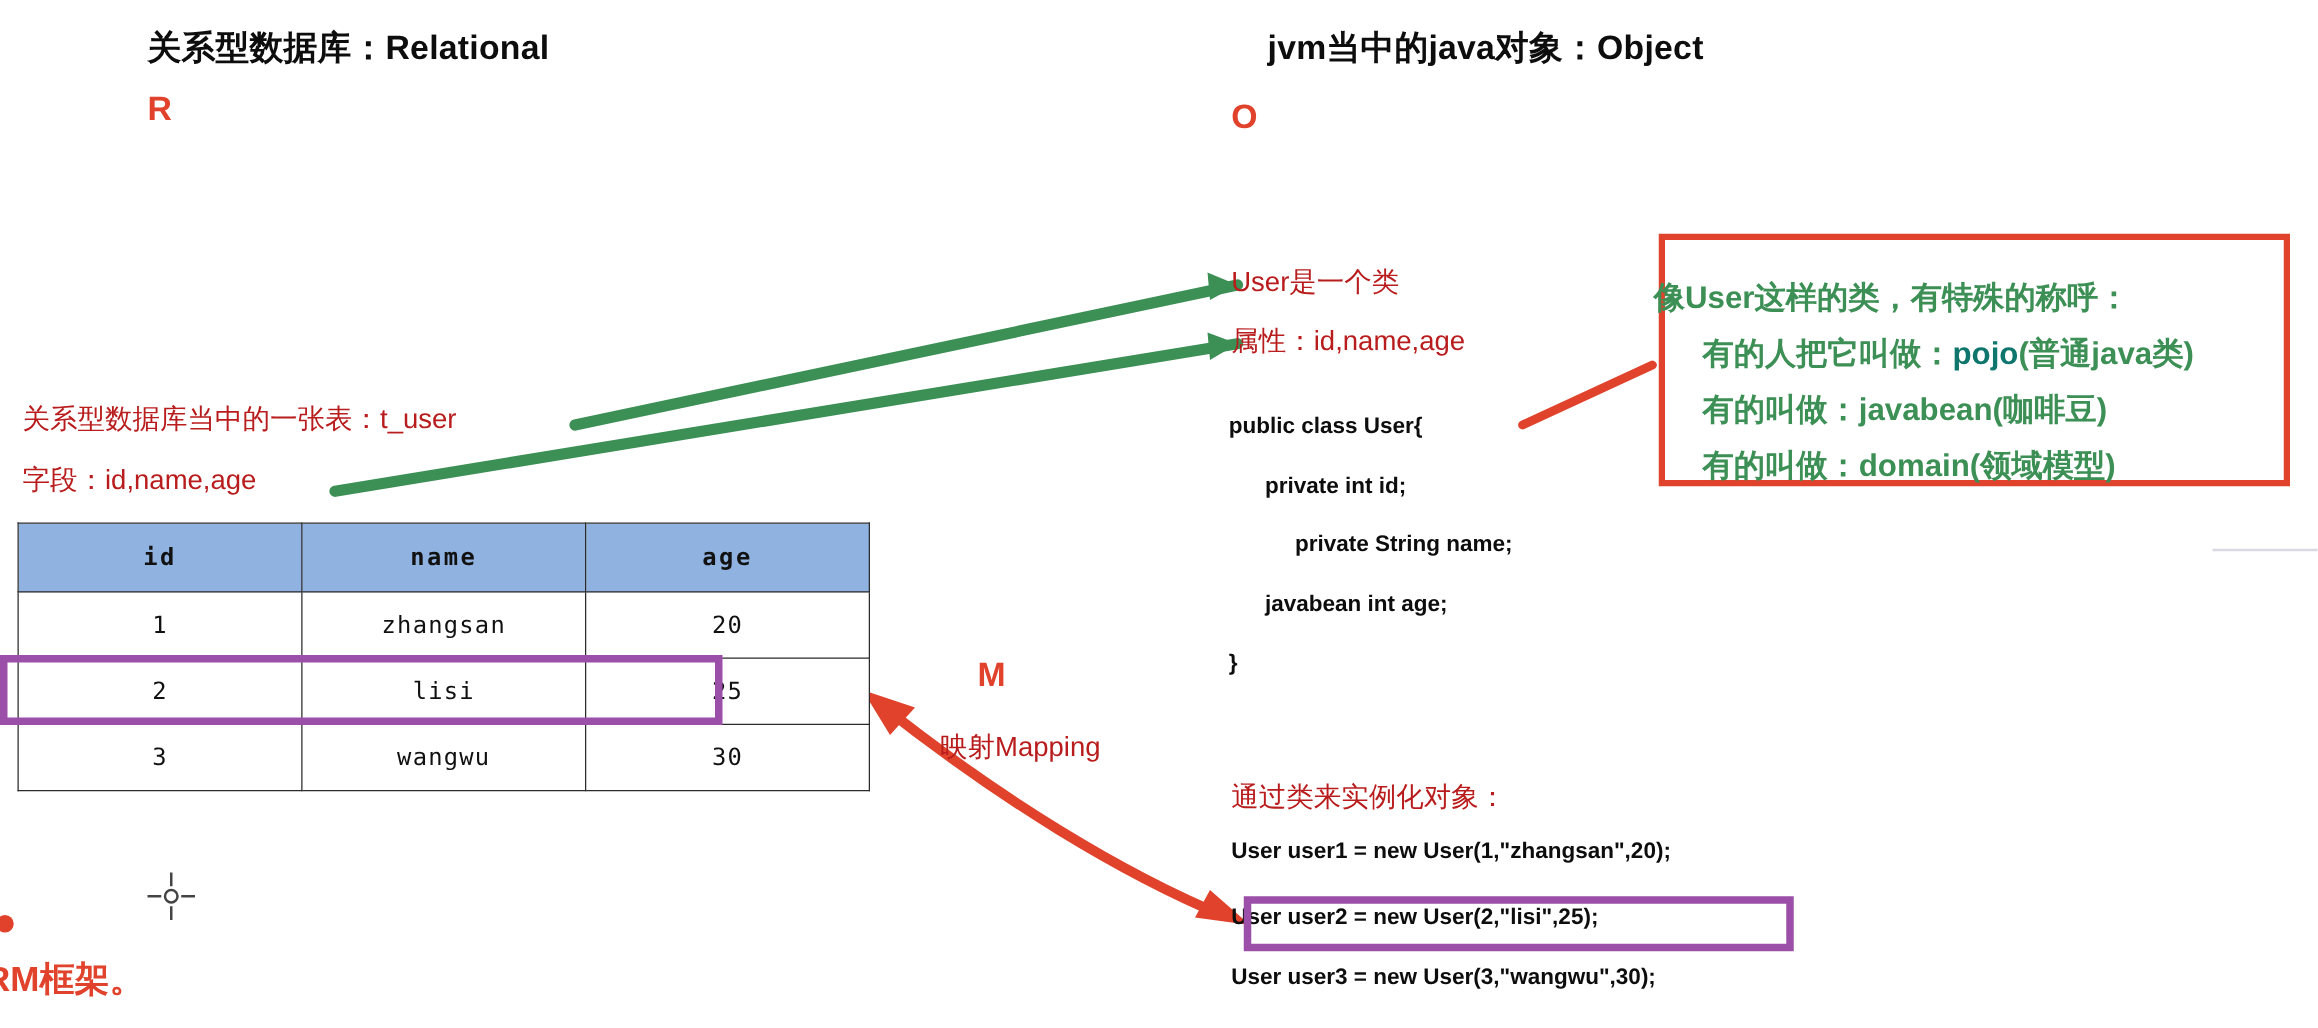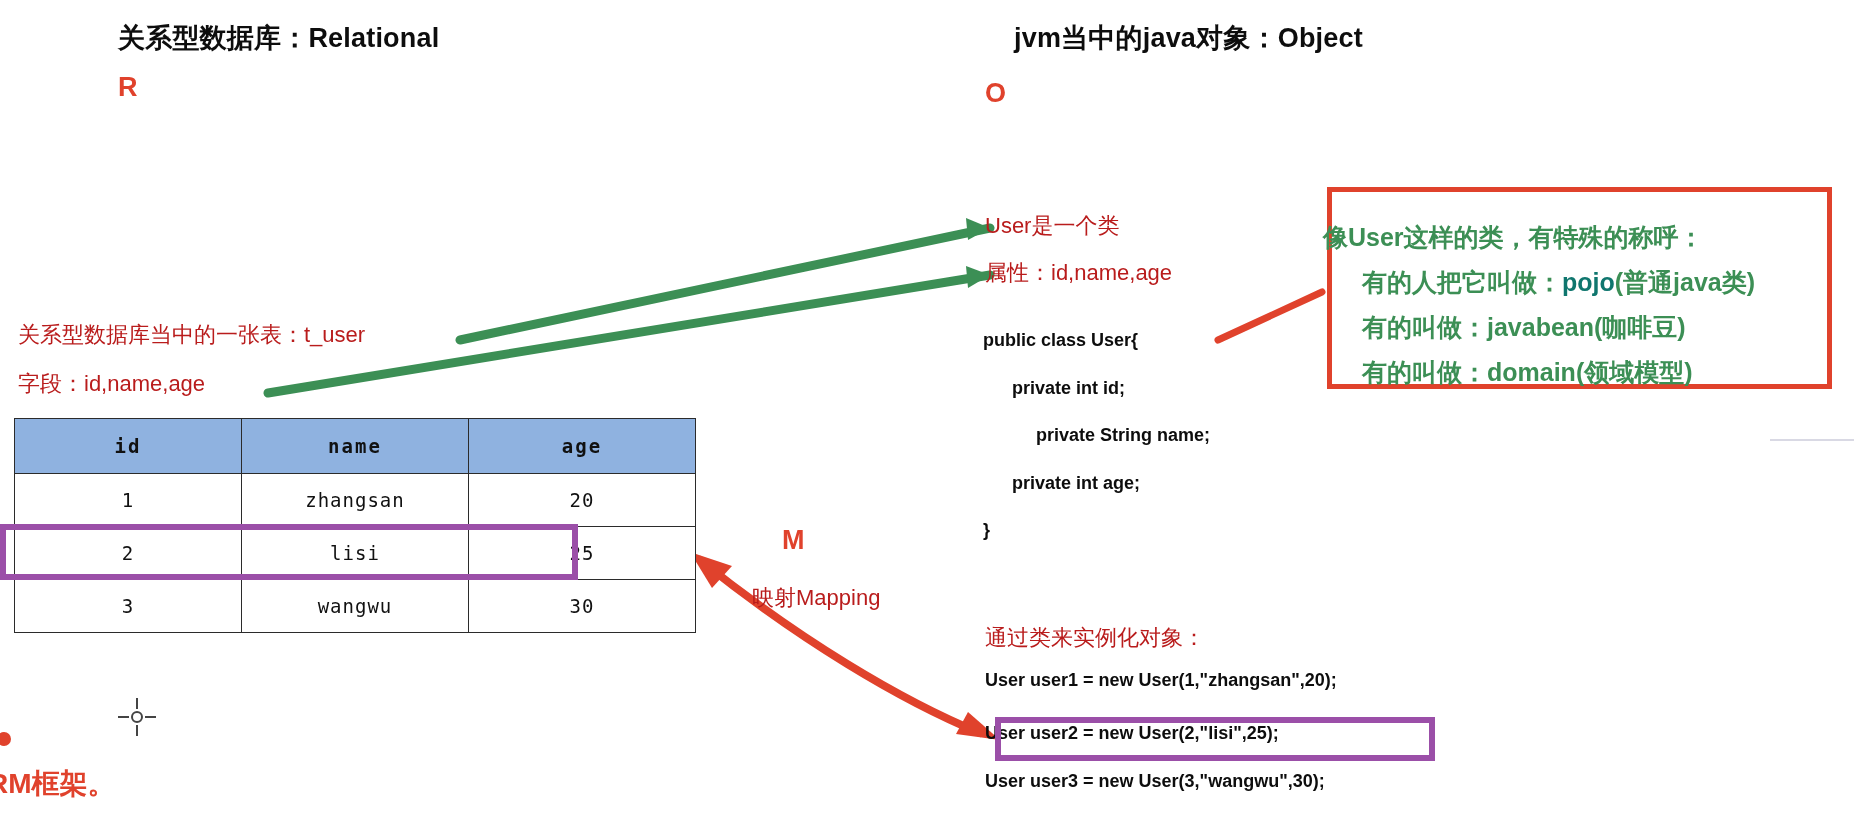--- a/index.html
+++ b/index.html
@@ -207,21 +207,21 @@
 
   <div class="abs letter" style="left:985px; top:78px;">O</div>
 
   <div class="abs body-txt" style="left:985px; top:211px;">User是一个类</div>
 
   <div class="abs body-txt" style="left:985px; top:258px;">属性：id,name,age</div>
 
   <div class="abs code-txt" style="left:983px; top:330px;">public class User{</div>
   <div class="abs code-txt" style="left:1012px; top:378px;">private int id;</div>
   <div class="abs code-txt" style="left:1012px; top:425px;margin-left:24px;">private String name;</div>
-  <div class="abs code-txt" style="left:1012px; top:473px;">private int age;</div>
+  <div class="abs code-txt" style="left:1012px; top:473px;">javabean int age;</div>
   <div class="abs code-txt" style="left:983px; top:520px;">}</div>
 
   <div class="abs body-txt" style="left:985px; top:623px;">通过类来实例化对象：</div>
 
   <div class="abs code-txt" style="left:985px; top:670px;">User user1 = new User(1,"zhangsan",20);</div>
   <div class="abs code-txt" style="left:985px; top:723px;">User user2 = new User(2,"lisi",25);</div>
   <div class="abs code-txt" style="left:985px; top:771px;">User user3 = new User(3,"wangwu",30);</div>
 
   <div class="hl-purple" id="code-hl"></div>
 

